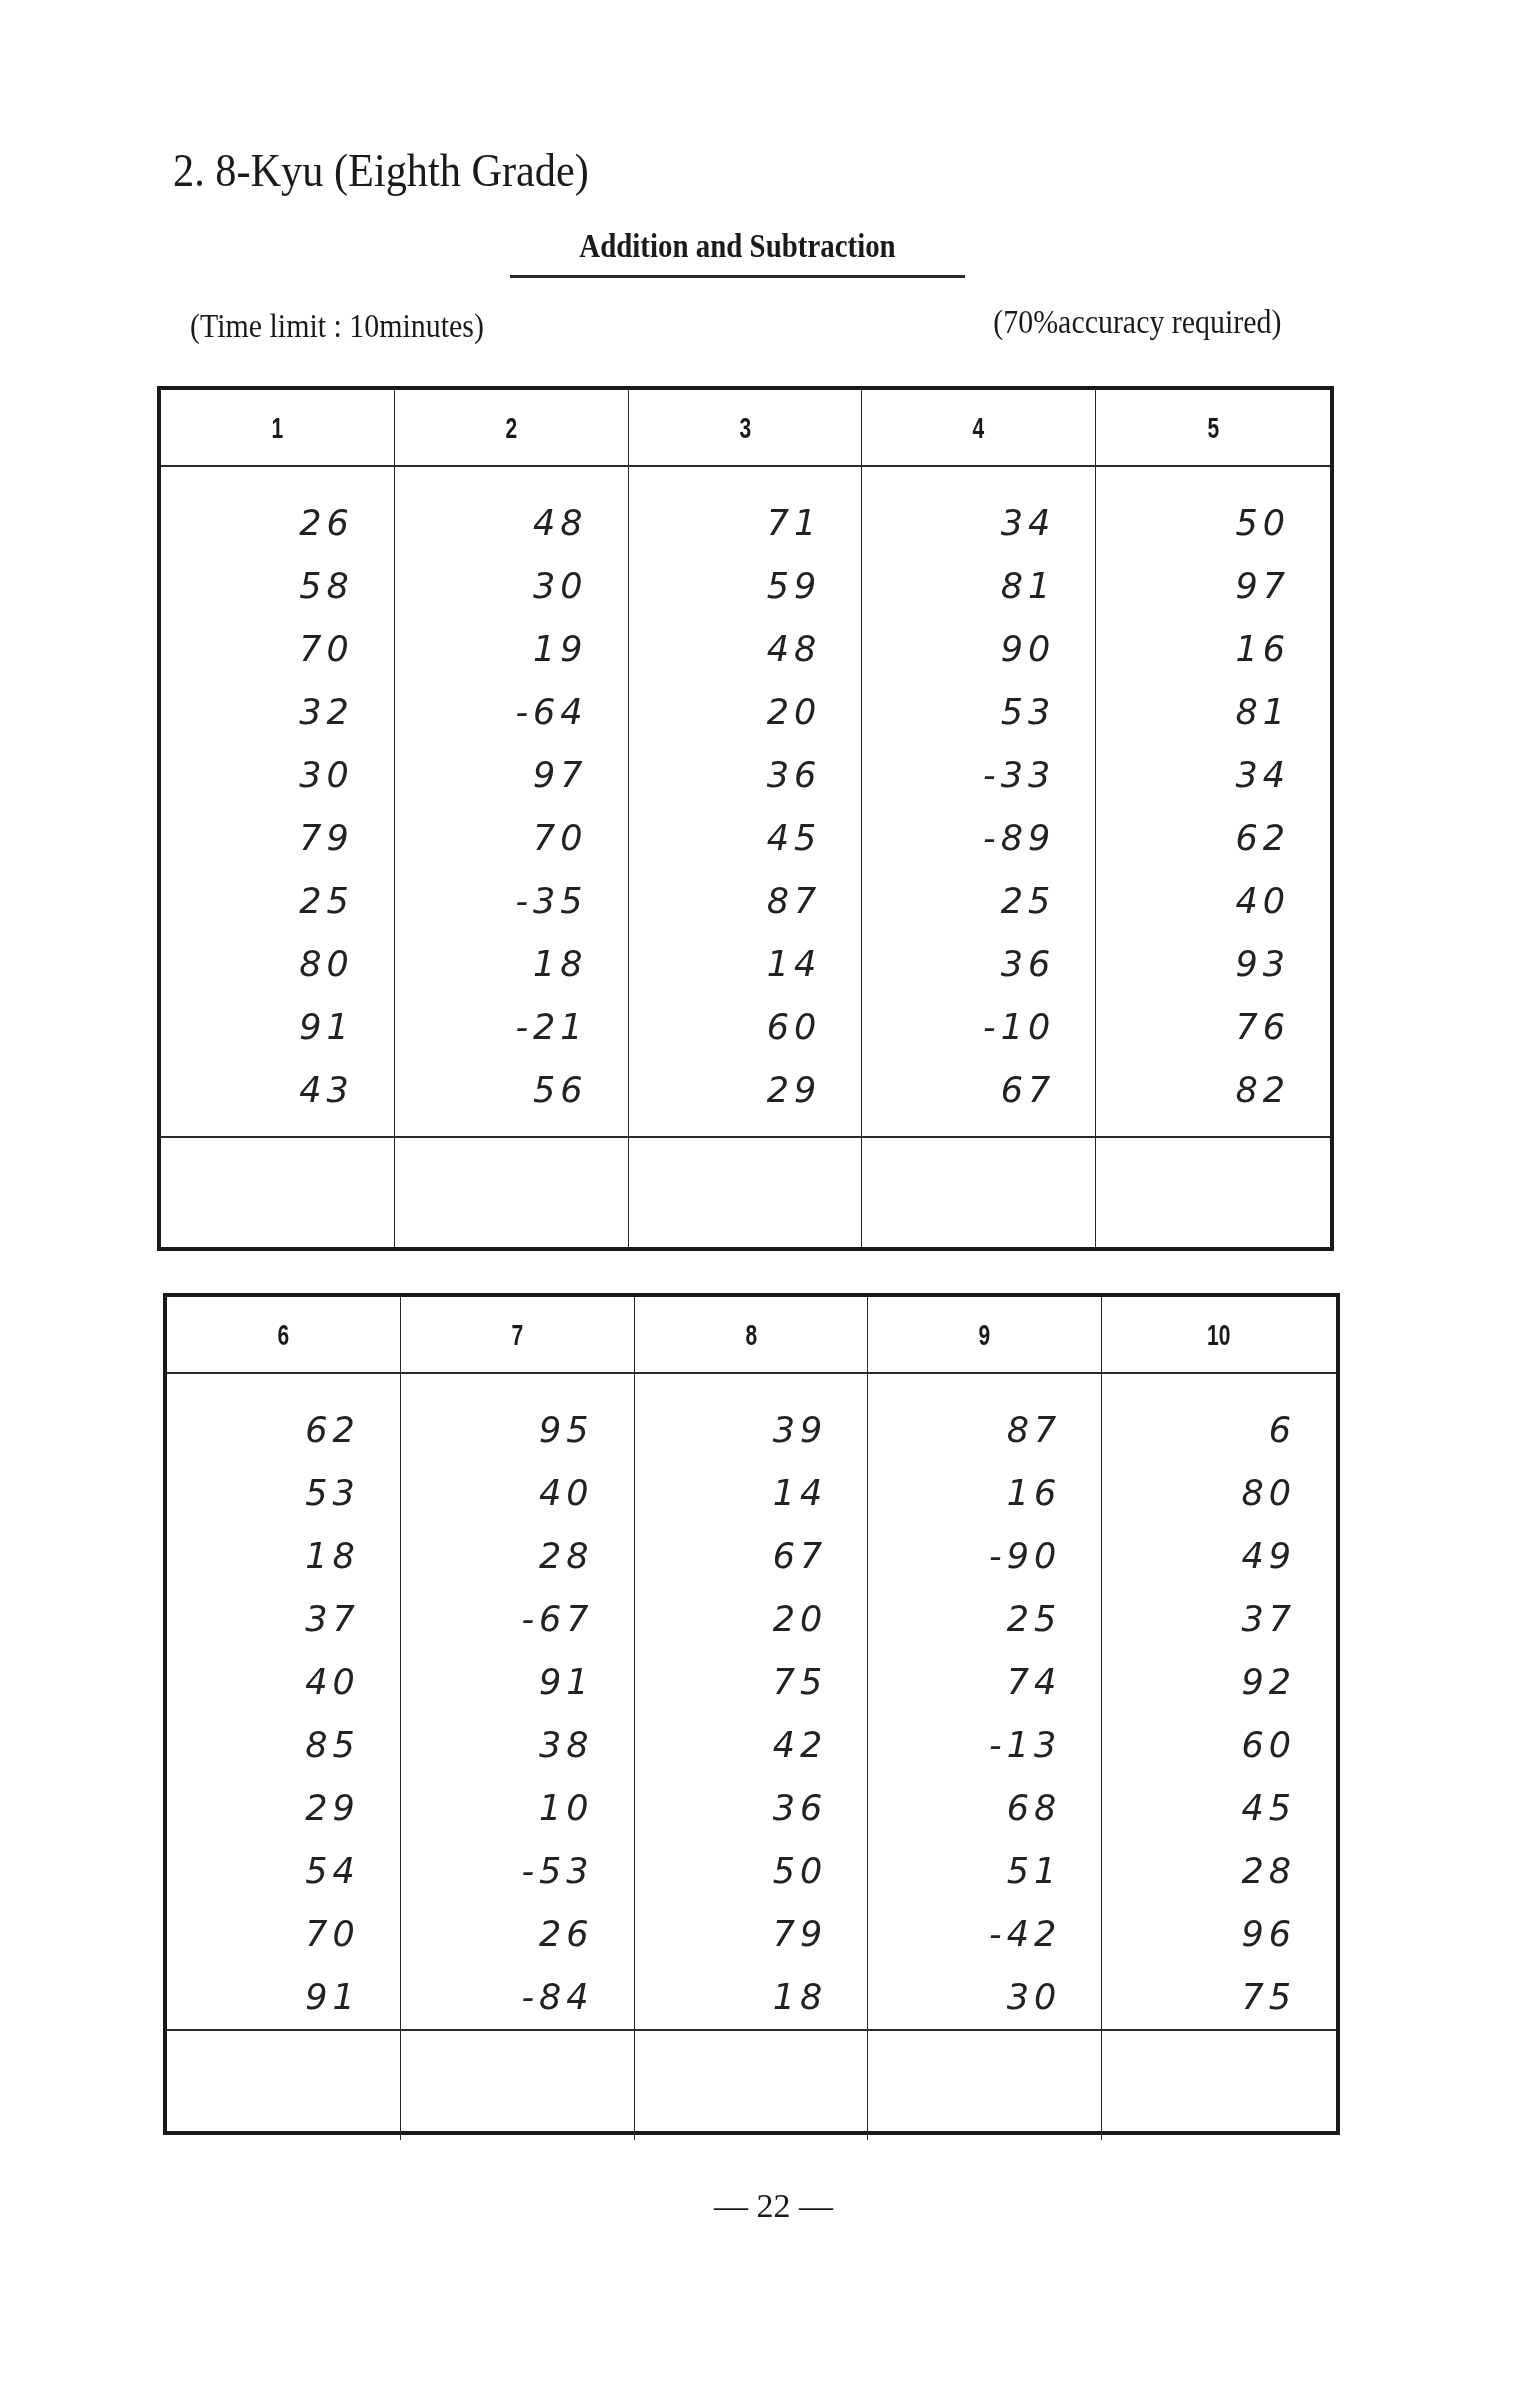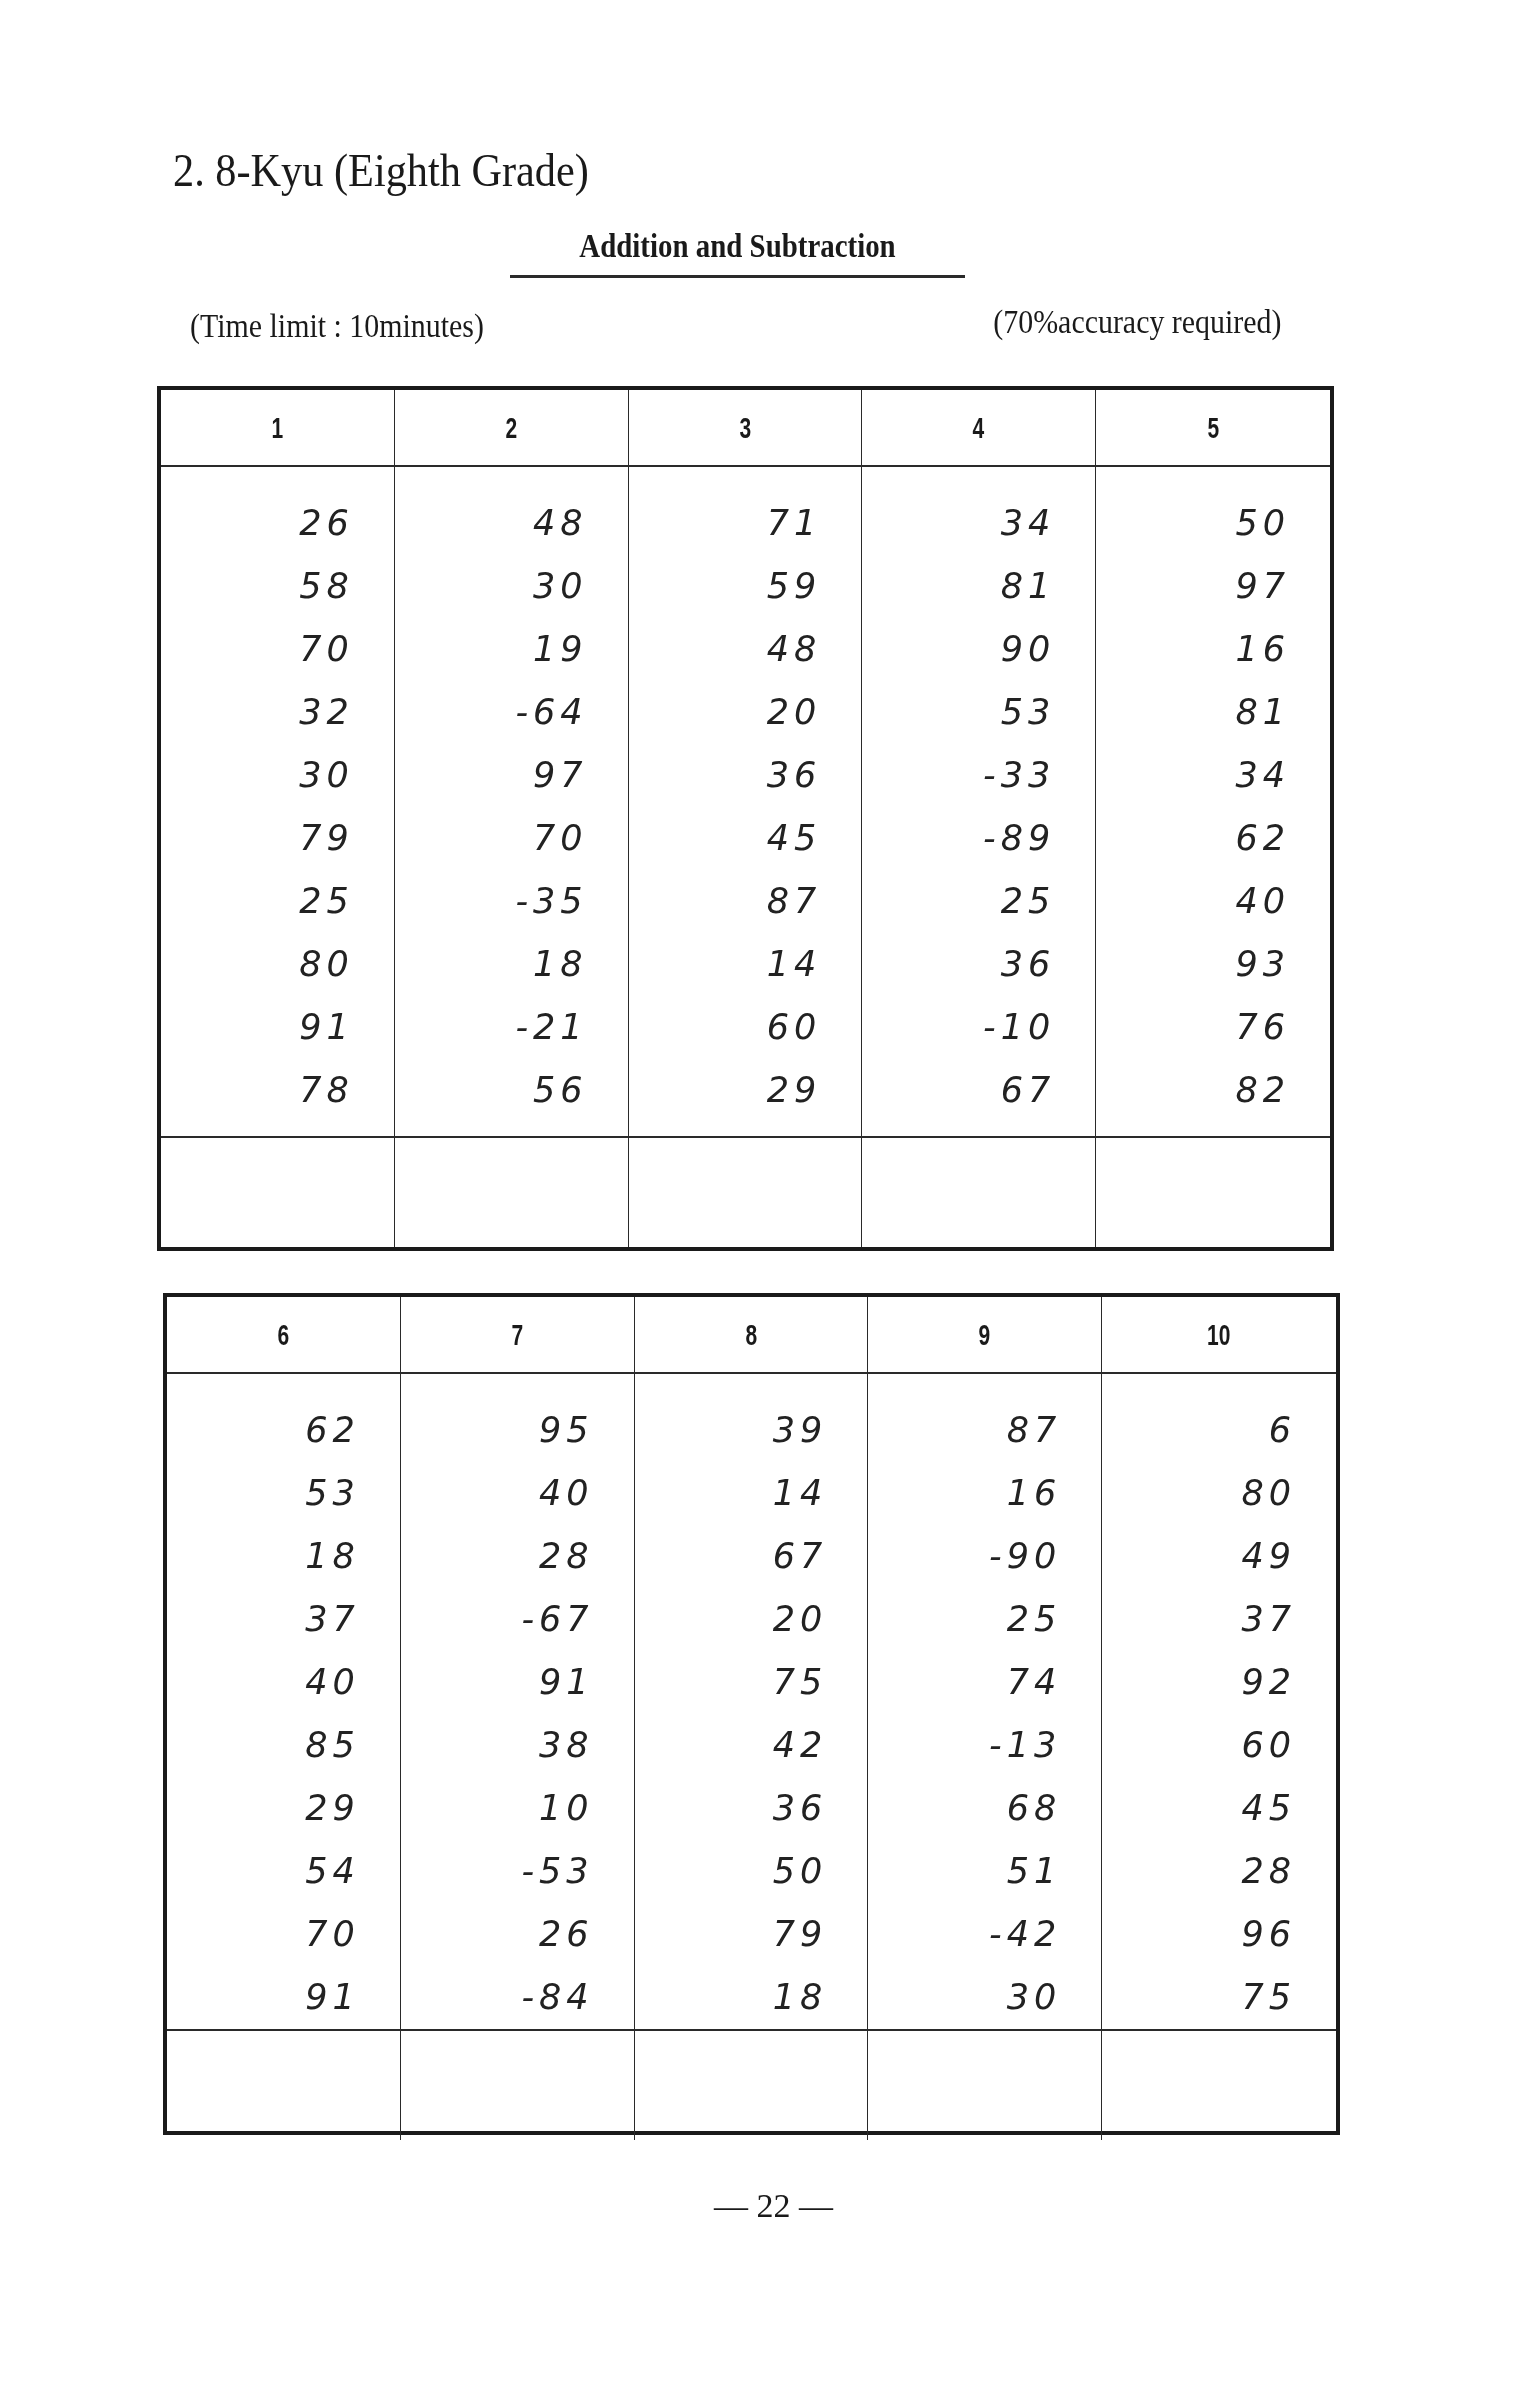--- a/index.html
+++ b/index.html
@@ -83,21 +83,21 @@
     <div class="ncell">
       <div class="num">26</div>
       <div class="num">58</div>
       <div class="num">70</div>
       <div class="num">32</div>
       <div class="num">30</div>
       <div class="num">79</div>
       <div class="num">25</div>
       <div class="num">80</div>
       <div class="num">91</div>
-      <div class="num">78</div>
+      <div class="num">43</div>
     </div>
     <div class="ncell">
       <div class="num">48</div>
       <div class="num">30</div>
       <div class="num">19</div>
       <div class="num">-64</div>
       <div class="num">97</div>
       <div class="num">70</div>
       <div class="num">-35</div>
       <div class="num">18</div>

